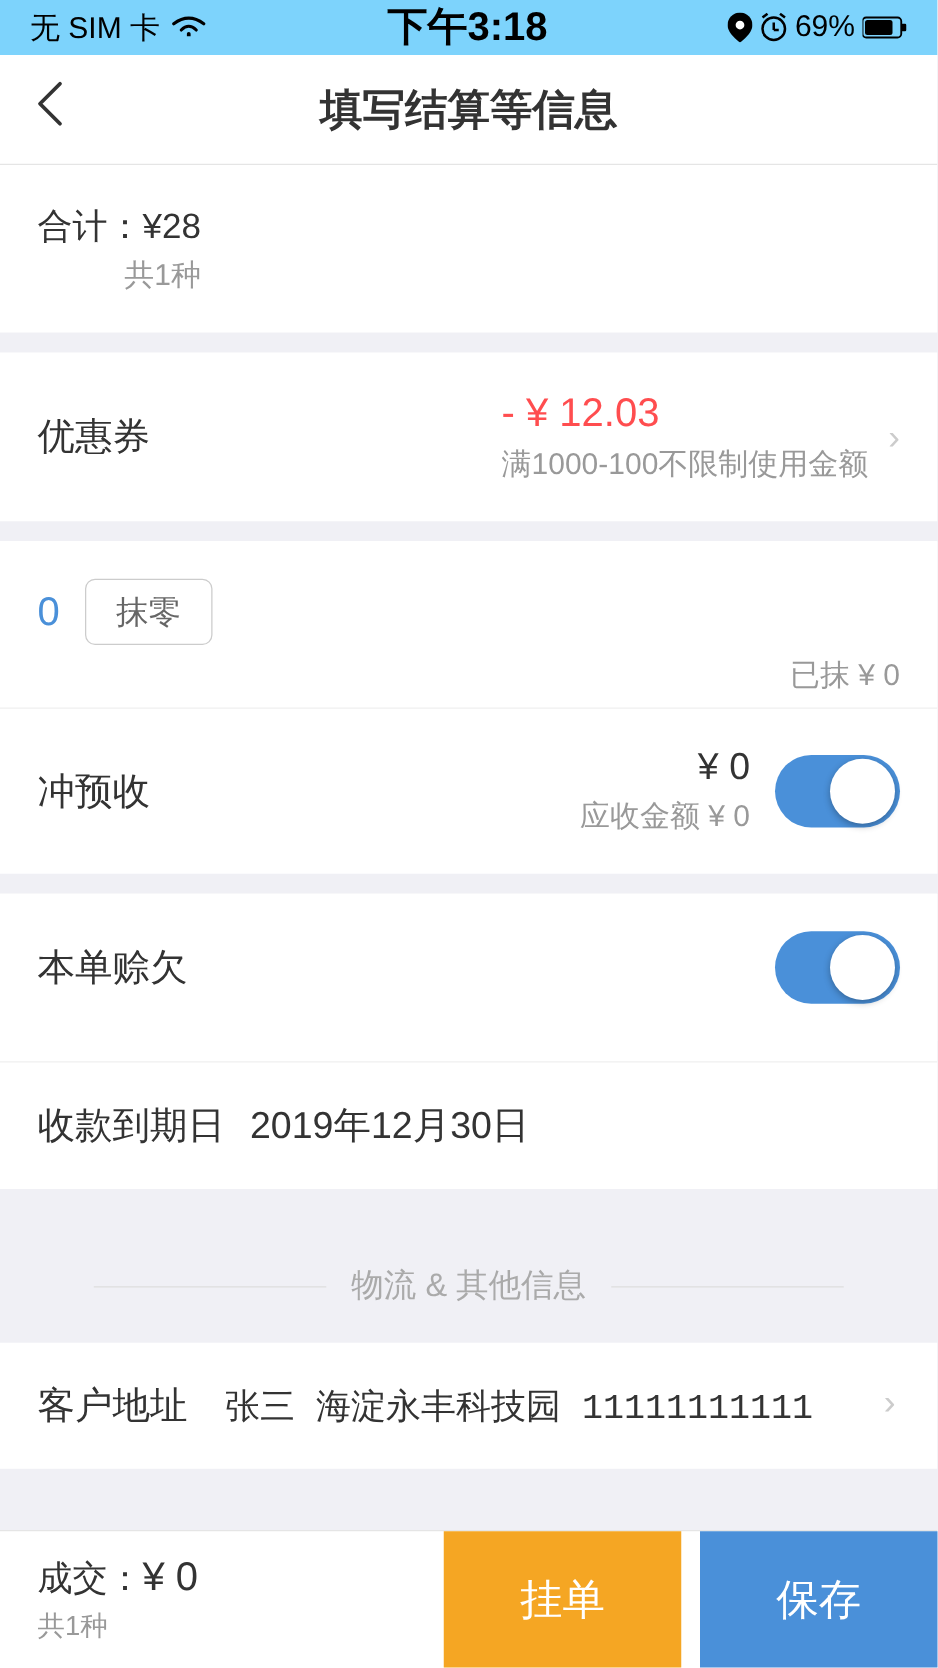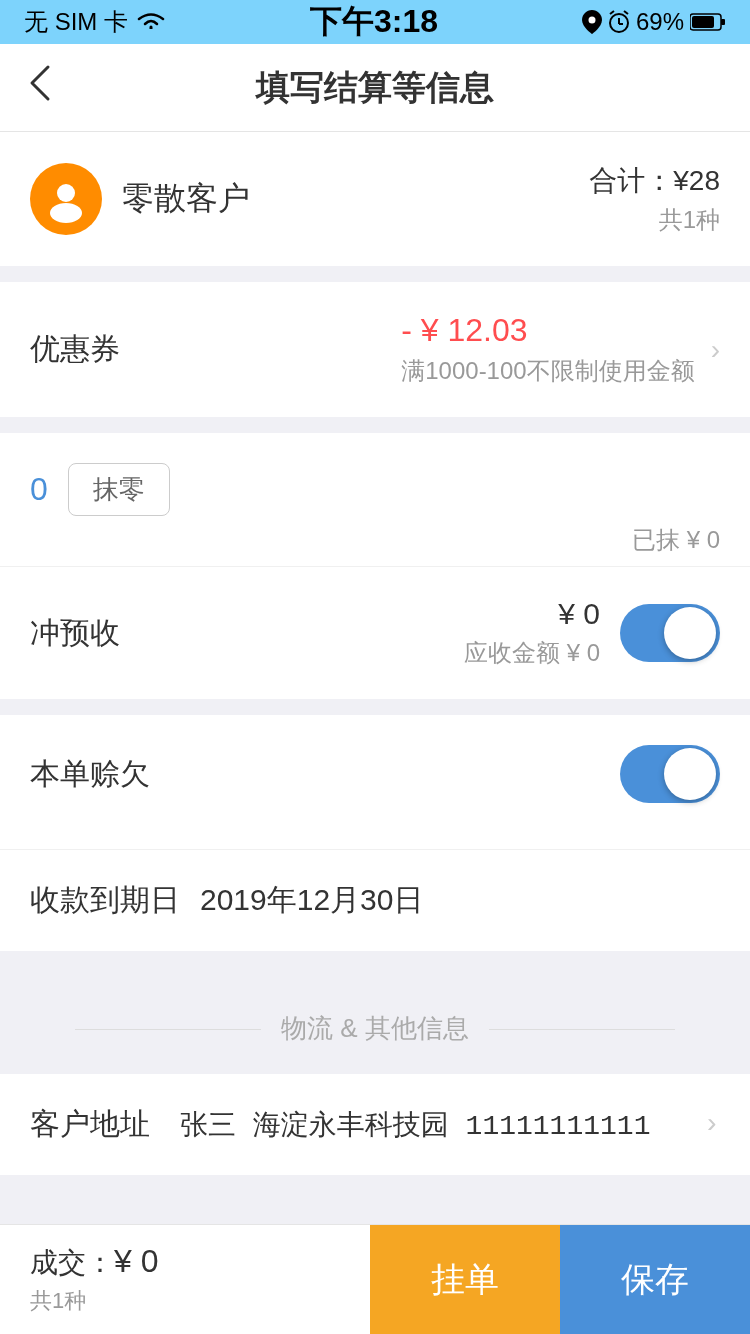--- a/index.html
+++ b/index.html
@@ -232,20 +232,21 @@
     .bottom-bar {
       position: fixed;
       bottom: 0;
       left: 0;
       width: 750px;
       height: 110px;
       background: #fff;
       display: flex;
       align-items: stretch;
       border-top: 1px solid #e5e5e5;
+      gap: 15px;
     }
     .bottom-info {
       flex: 1;
       display: flex;
       flex-direction: column;
       justify-content: center;
       padding: 0 30px;
     }
     .bottom-deal { font-size: 28px; color: #333; }
     .bottom-deal-amount { font-size: 32px; color: #333; }
@@ -312,29 +313,20 @@
   <div class="nav-back">
     <svg width="24" height="40" viewBox="0 0 24 40">
       <polyline points="20,4 4,20 20,36" stroke="#333" stroke-width="3" fill="none" stroke-linecap="round" stroke-linejoin="round"></polyline>
     </svg>
   </div>
   <span class="nav-title">填写结算等信息</span>
 </div>
 
 <div class="section">
   <div class="customer-row">
-    <div class="customer-left">
-      <div class="avatar">
-        <svg viewBox="0 0 48 48" fill="none" xmlns="http://www.w3.org/2000/svg">
-          <circle cx="24" cy="18" r="9" fill="#fff"></circle>
-          <ellipse cx="24" cy="38" rx="16" ry="10" fill="#fff"></ellipse>
-        </svg>
-      </div>
-      <span class="customer-name">零散客户</span>
-    </div>
     <div class="customer-right">
       <div class="total-amount">合计：¥28</div>
       <div class="total-count">共1种</div>
     </div>
   </div>
 </div>
 
 <div class="section">
   <div class="row-item" style="border-top: none;">
     <span class="row-label">优惠券</span>

